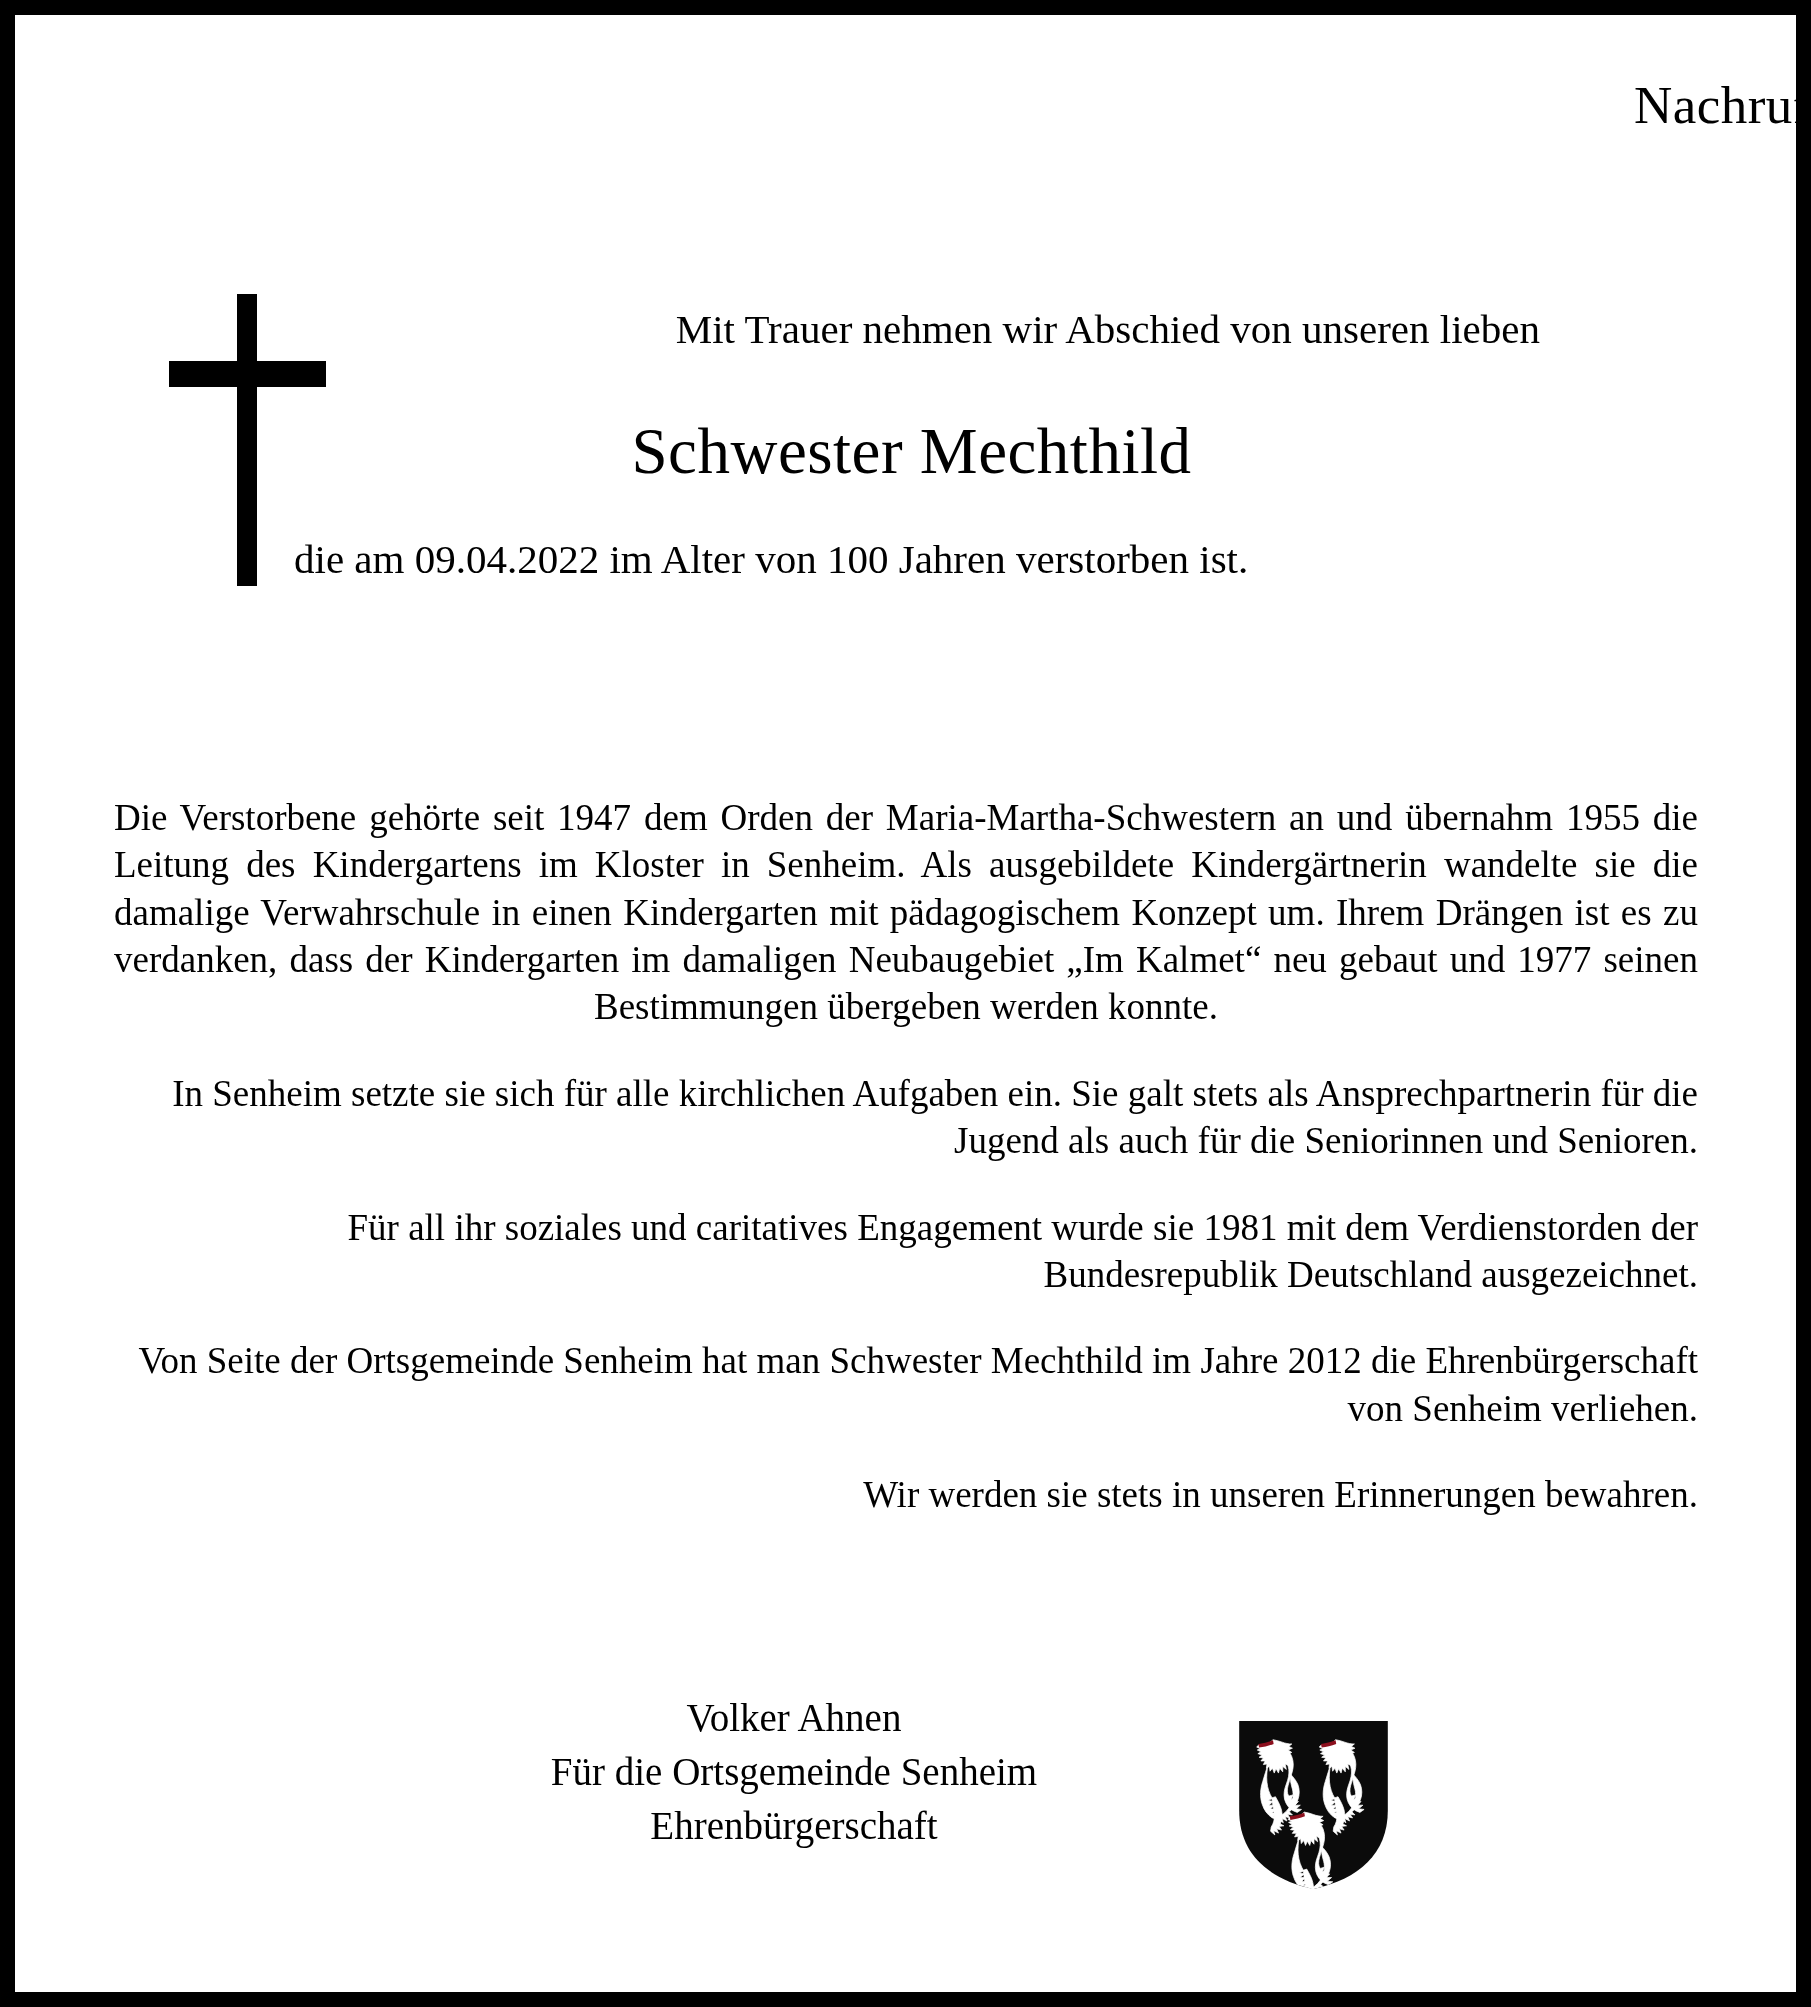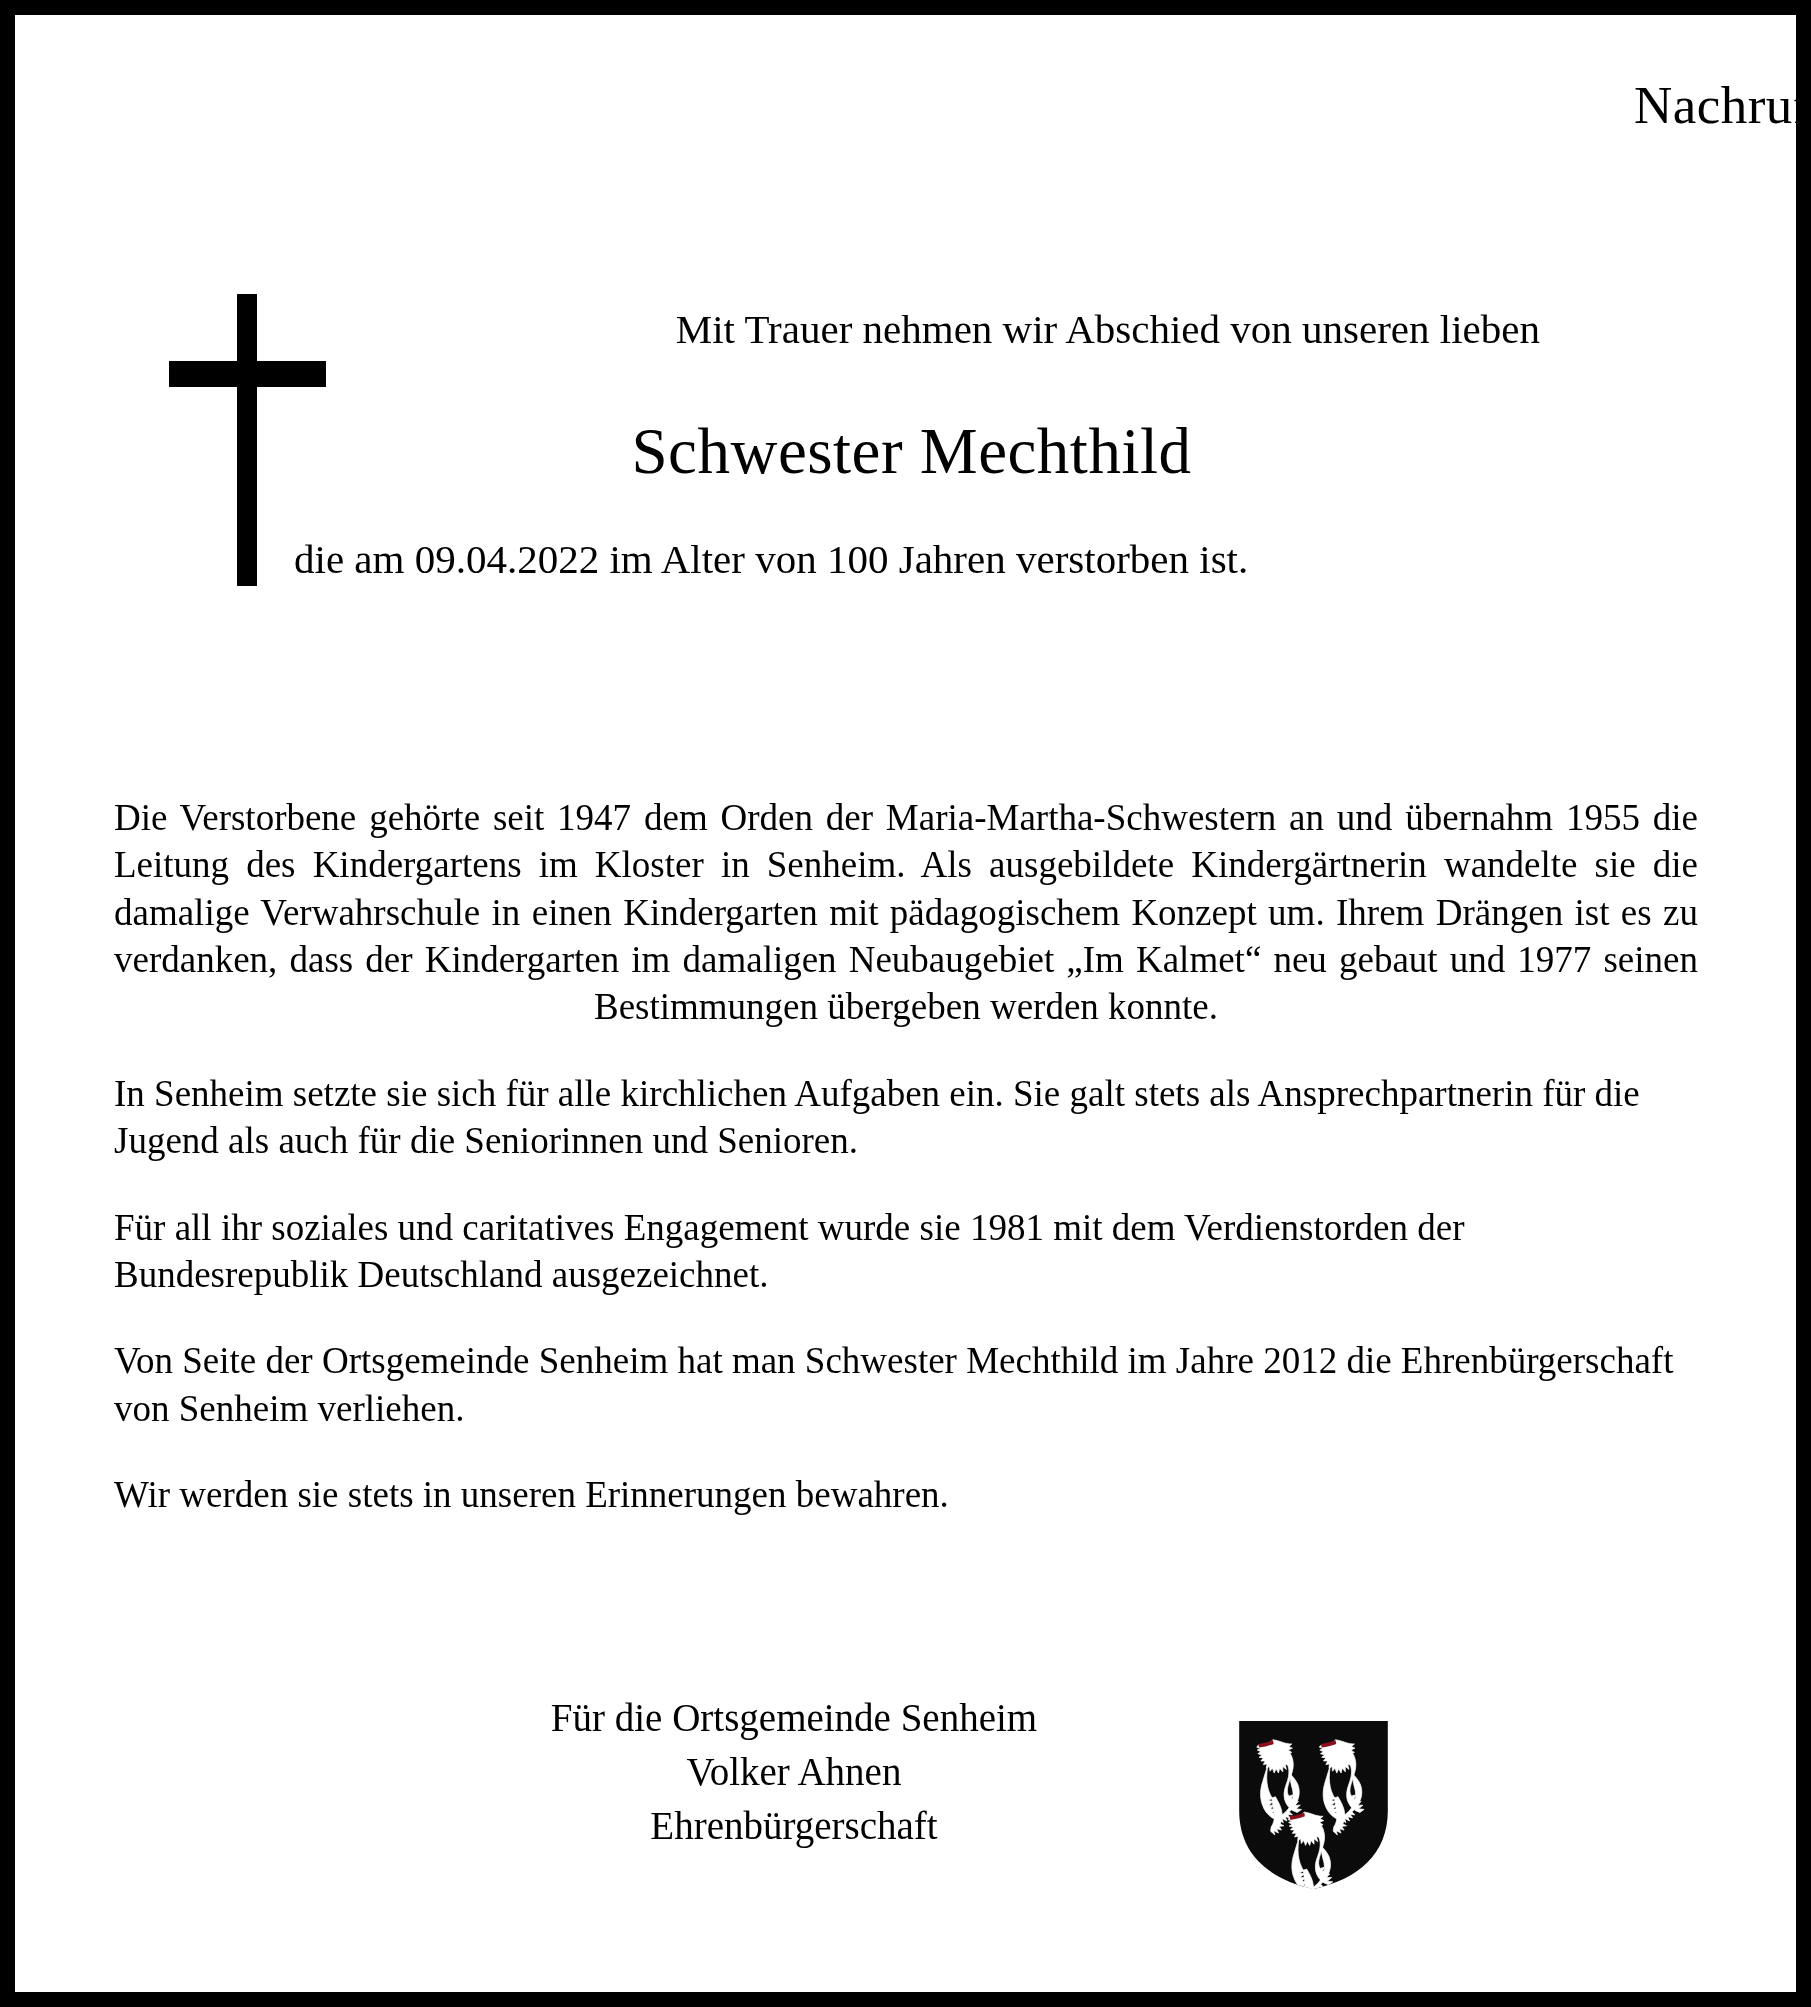--- a/index.html
+++ b/index.html
@@ -117,21 +117,21 @@
     font-size: 37px;
     line-height: 1.28;
   }
   p.para.justified {
     text-align: justify;
     text-align-last: center;
     text-indent: 0;
     hyphens: manual;
   }
   p.para.centered {
-    text-align: left;
+    text-align: right;
   }
   p.para.last {
     margin-bottom: 0;
   }
 
   
   .signature {
     position: absolute;
     left: 490px;
     top: 1691px;
@@ -175,22 +175,22 @@
 
   <div class="body-block">
     <p class="para justified">Die Verstorbene gehörte seit 1947 dem Orden der Maria-Martha-Schwestern an und übernahm 1955 die Leitung des Kindergartens im Kloster in Senheim. Als ausgebildete Kindergärtnerin wandelte sie die damalige Verwahrschule in einen Kindergarten mit pädagogischem Konzept um. Ihrem Drängen ist es zu verdanken, dass der Kindergarten im damaligen Neubaugebiet „Im Kalmet“ neu gebaut und 1977 seinen Bestimmungen übergeben werden konnte.</p>
     <p class="para centered">In Senheim setzte sie sich für alle kirchlichen Aufgaben ein. Sie galt stets als Ansprechpartnerin für die Jugend als auch für die Seniorinnen und Senioren.</p>
     <p class="para centered">Für all ihr soziales und caritatives Engagement wurde sie 1981 mit dem Verdienstorden der Bundesrepublik Deutschland ausgezeichnet.</p>
     <p class="para centered">Von Seite der Ortsgemeinde Senheim hat man Schwester Mechthild im Jahre 2012 die Ehrenbürgerschaft von Senheim verliehen.</p>
     <p class="para centered last">Wir werden sie stets in unseren Erinnerungen bewahren.</p>
   </div>
 
   <div class="signature">
+    <span class="sig-line">Volker Ahnen</span>
     <span class="sig-line">Für die Ortsgemeinde Senheim</span>
-    <span class="sig-line">Volker Ahnen</span>
     <span class="sig-line">Ehrenbürgerschaft</span>
   </div>
 
   <div class="coat-of-arms">
     <svg viewBox="0 0 164 180" xmlns="http://www.w3.org/2000/svg" aria-hidden="true">
       <defs>
         <clipPath id="shieldClip">
           <path d="M6 4 H158 V96 C158 140 128 166 82 176 C36 166 6 140 6 96 Z"></path>
         </clipPath>
         <g id="lionShape">

